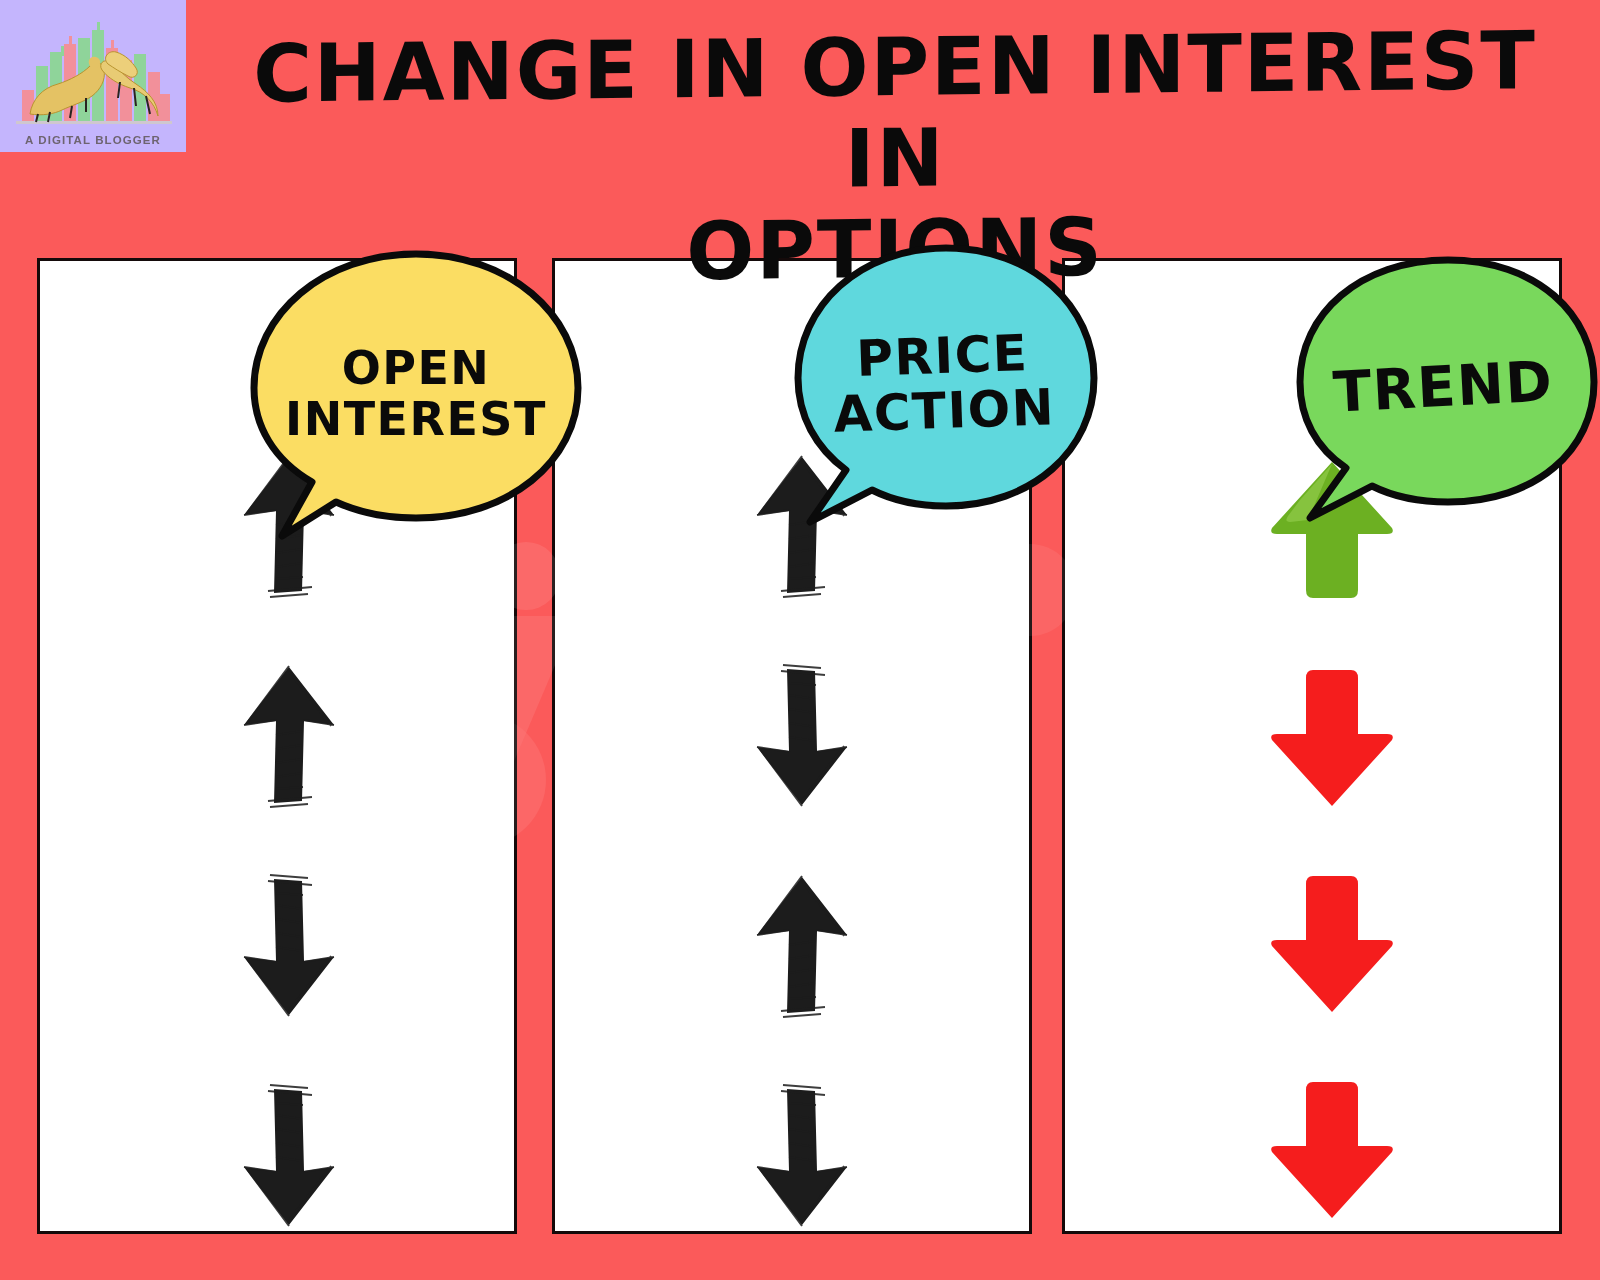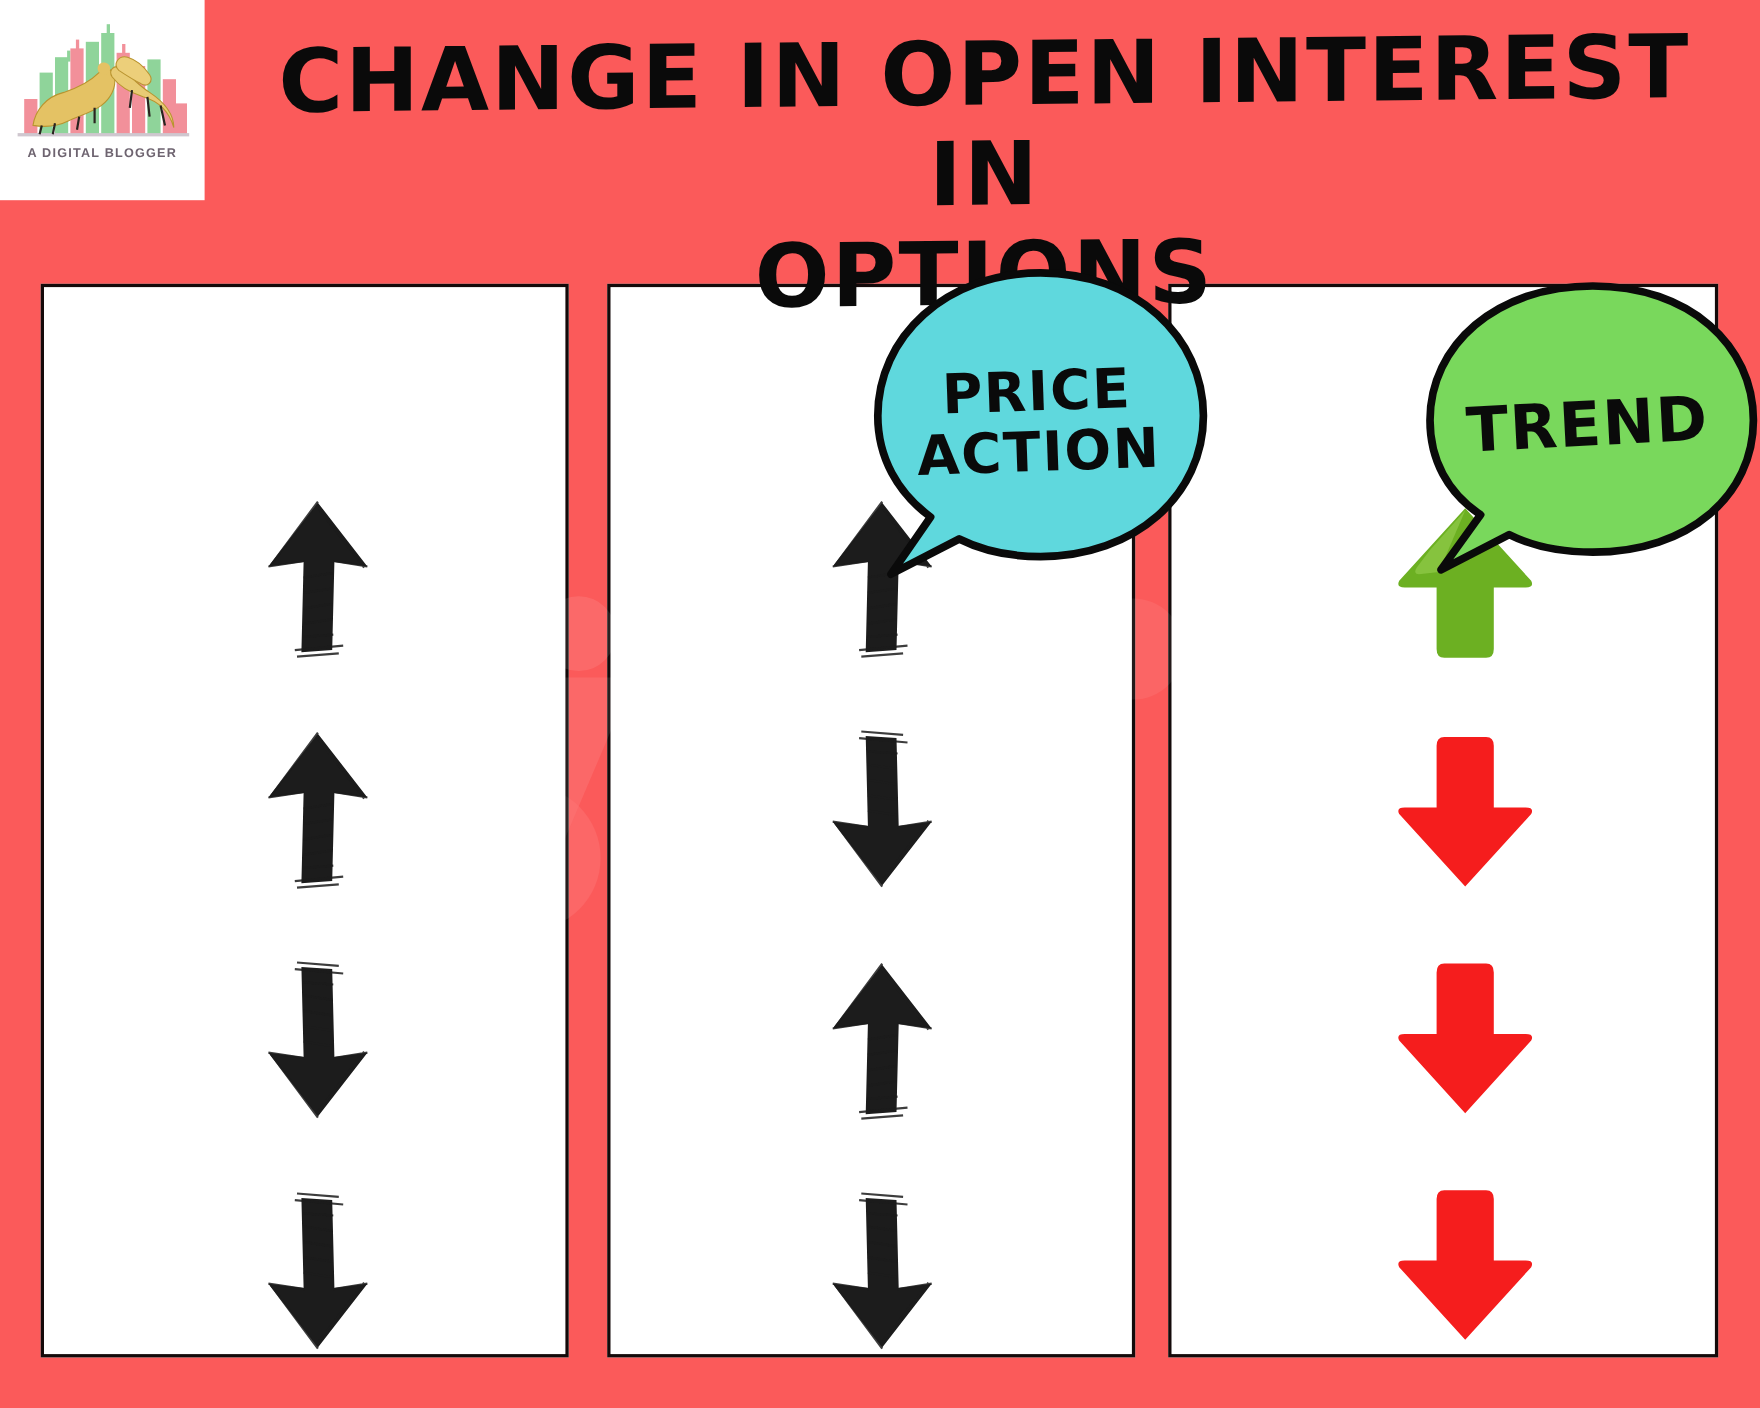--- a/index.html
+++ b/index.html
@@ -17,22 +17,22 @@
     background: #fb5a5a;
     overflow: hidden;
   }
 
   
   .logo-badge {
     position: absolute;
     left: 0px;
     top: 0px;
     width: 186px;
-    height: 182px;
-    background: #ffffff;
+    height: 152px;
+    background: #c4b5fd;
     z-index: 30;
     overflow: hidden;
   }
   .logo-art {
     position: absolute;
     left: 8px;
     top: 18px;
     width: 170px;
     height: 112px;
   }
@@ -321,20 +321,31 @@
 
   <svg class="watermark" viewBox="0 0 760 560">
     <circle cx="196" cy="196" r="34" fill="#ffffff" opacity="0.55"></circle>
     <path d="M176 236 L246 236 L176 400 L106 400 Z" fill="#ffffff" opacity="0.5"></path>
     <circle cx="150" cy="400" r="66" fill="#ffffff" opacity="0.45"></circle>
     <circle cx="614" cy="120" r="72" fill="#ffffff" opacity="0.42"></circle>
     <circle cx="700" cy="210" r="46" fill="#ffffff" opacity="0.40"></circle>
     <circle cx="560" cy="236" r="30" fill="#ffffff" opacity="0.35"></circle>
   </svg>
 
+  <div class="bubble" id="bubble-open-interest">
+    <svg width="340" height="295" viewBox="0 0 340 295">
+      <path d="M170 8 C262 8 332 68 332 142 C332 216 262 272 170 272
+               C140 272 112 266 90 256 L36 290 L66 236
+               C28 214 8 180 8 142 C8 68 78 8 170 8 Z" fill="#fbdd63" stroke="#0a0a0a" stroke-width="7" stroke-linejoin="round"></path>
+    </svg>
+    <div class="bubble-text">
+      <span>Open</span>
+      <span>Interest</span>
+    </div>
+  </div>
 
   <div class="bubble" id="bubble-price-action">
     <svg width="312" height="288" viewBox="0 0 312 288">
       <path d="M158 8 C244 8 306 66 306 138 C306 210 244 266 158 266
                C130 266 104 260 84 250 L22 282 L58 230
                C28 208 10 176 10 138 C10 66 72 8 158 8 Z" fill="#5fd8dd" stroke="#0a0a0a" stroke-width="7" stroke-linejoin="round"></path>
     </svg>
     <div class="bubble-text">
       <span>Price</span>
       <span>Action</span>

